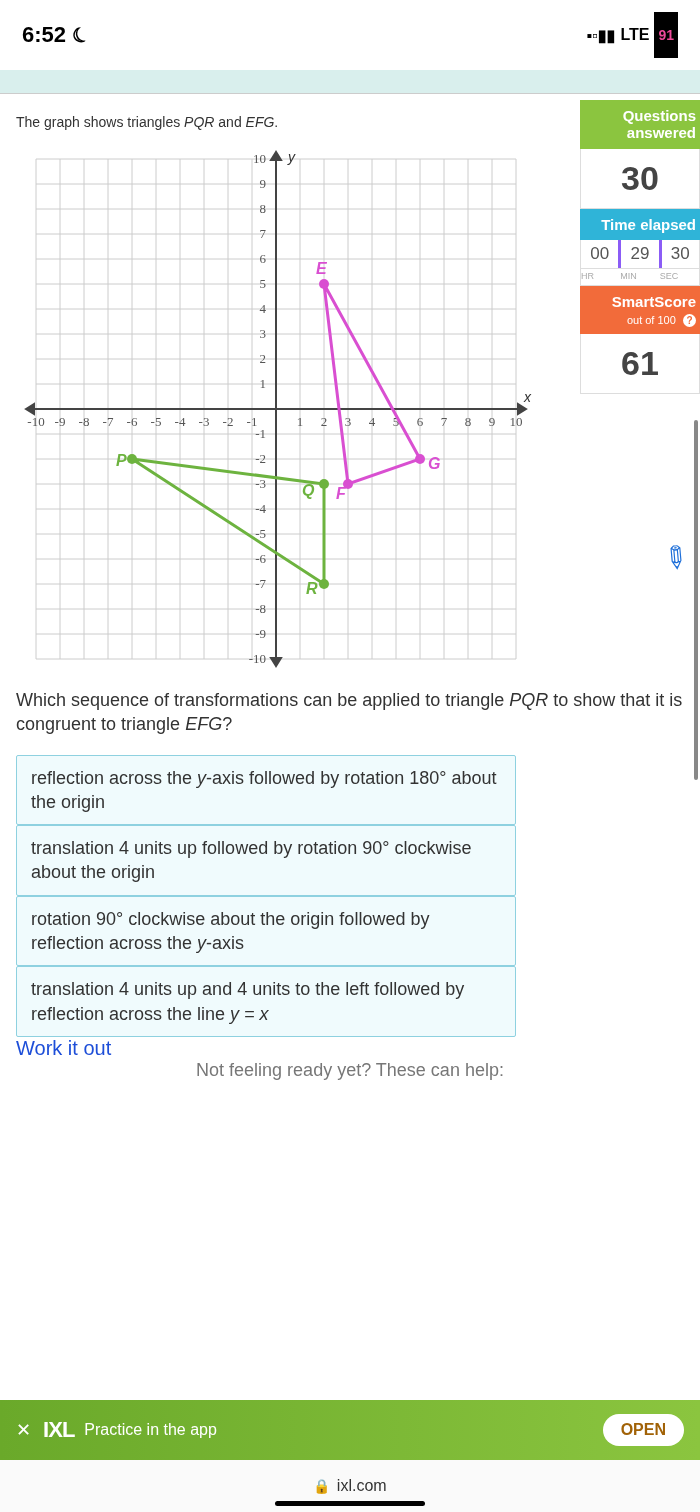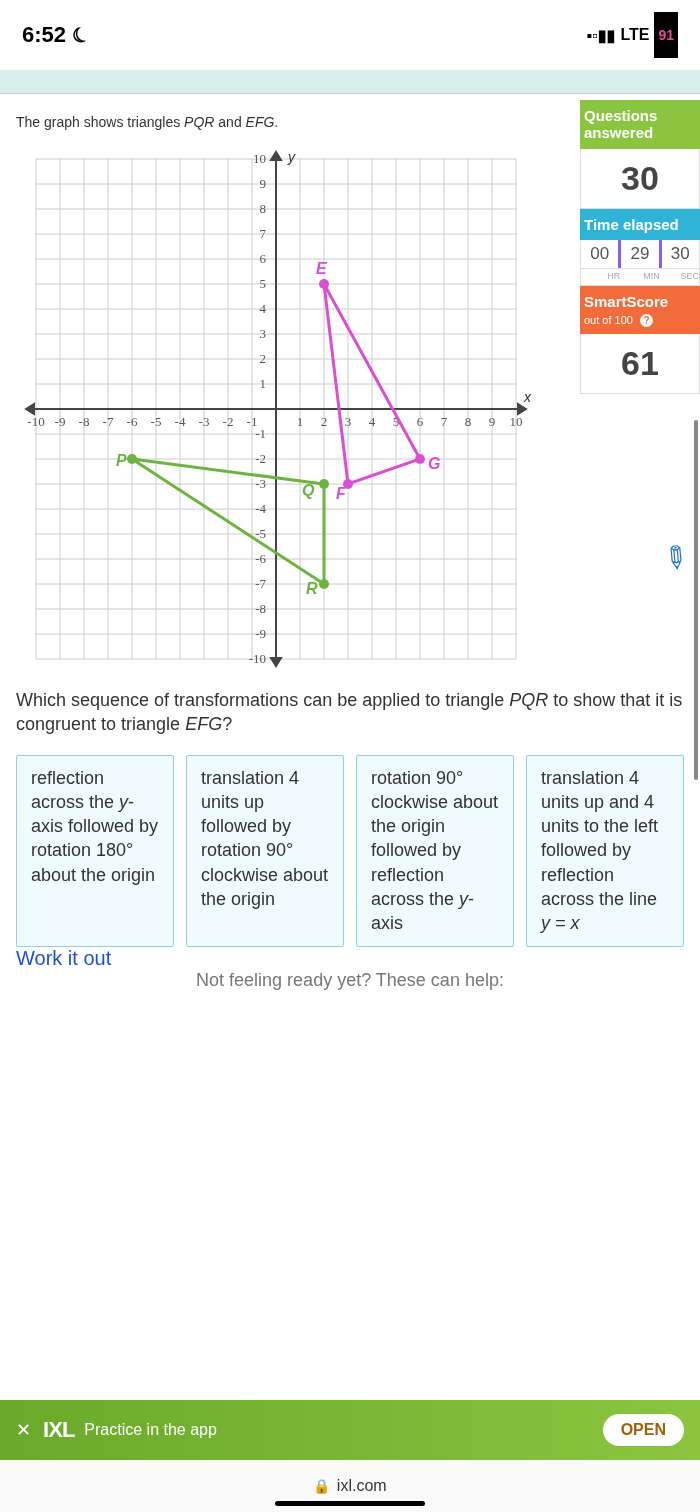--- a/index.html
+++ b/index.html
@@ -16,41 +16,41 @@
 
 .prompt-text { font-family: Verdana, Arial, sans-serif; font-size: 14px; color: #333; margin-bottom: 14px; }
 .prompt-text .it { font-style: italic; }
 
 .graph-wrap { width: 520px; height: 530px; display: flex; align-items: center; justify-content: center; }
 .graph-wrap svg { width: 100%; height: 100%; }
 
 .question-text { font-family: Verdana, Arial, sans-serif; font-size: 18px; color: #333; margin: 14px 0 18px 0; line-height: 1.35; }
 .question-text .it { font-style: italic; }
 
-.choices { display: flex; flex-direction: row; gap: 12px; }
+.choices { display: flex; flex-direction: column; gap: 0; }
 .choice { border: 1px solid #8ed1e0; background: #f0fbfd; border-radius: 2px; padding: 10px 14px; font-family: Verdana, Arial, sans-serif; font-size: 18px; color: #333; line-height: 1.35; width: 500px; }
 .choice .it { font-style: italic; }
 
 .submit-btn { margin-top: 28px; background: linear-gradient(#8bc53f,#6aa92a); color: #fff; border: none; border-radius: 4px; padding: 11px 30px; font-family: Verdana, Arial, sans-serif; font-size: 18px; cursor: pointer; }
 
 .work-it { text-align: left; font-family: Verdana, Arial, sans-serif; font-size: 20px; color: #1d4ed8; }
 .not-ready { text-align: center; font-family: Verdana, Arial, sans-serif; font-size: 18px; color: #777; }
 
 
 .side-panel { position: absolute; right: 0; top: 100px; width: 120px; display: flex; flex-direction: column; }
-.side-box-h { color: #fff; font-family: Verdana, Arial, sans-serif; font-size: 15px; text-align: left; padding: 7px 4px; line-height: 1.15; font-weight: 600; }
+.side-box-h { color: #fff; font-family: Verdana, Arial, sans-serif; font-size: 15px; text-align: right; padding: 7px 4px; line-height: 1.15; font-weight: 600; }
 .green-h { background: #8bc53f; }
 .blue-h { background: #2fb4d8; }
 .orange-h { background: #f26b3a; }
 .side-num { background: #fff; border: 1px solid #ddd; border-top: none; text-align: center; font-family: Verdana, Arial, sans-serif; font-size: 34px; font-weight: 700; color: #444; padding: 10px 0; }
 .time-row { display: flex; border: 1px solid #ddd; border-top: none; }
 .time-cell { flex: 1; text-align: center; font-family: Verdana, Arial, sans-serif; font-size: 17px; color: #555; padding: 4px 0; border-right: 3px solid #8b5cf6; background: #fff; }
 .time-cell:last-child { border-right: none; }
 .time-lab-row { display: flex; border: 1px solid #ddd; border-top: none; }
-.time-lab { flex: 1; text-align: right; font-family: Verdana, Arial, sans-serif; font-size: 9px; color: #aaa; padding: 2px 0 4px 0; background: #fff; }
+.time-lab { flex: 1; text-align: left; font-family: Verdana, Arial, sans-serif; font-size: 9px; color: #aaa; padding: 2px 0 4px 0; background: #fff; }
 .q-icon { width: 13px; height: 13px; border-radius: 50%; background: #fff; color: #f26b3a; display: inline-flex; align-items: center; justify-content: center; font-size: 10px; font-weight: bold; margin-left: 3px; }
 
 .pencil { position: absolute; right: 12px; top: 540px; color: #1e6fd9; font-size: 30px; transform: rotate(40deg); }
 
 
 .banner { position: absolute; left: 0; right: 0; bottom: 52px; height: 60px; background: linear-gradient(90deg,#6aa92a,#8bc53f); display: flex; align-items: center; padding: 0 16px; }
 .banner .x { color: #fff; font-size: 18px; margin-right: 12px; }
 .banner .logo { color: #fff; font-weight: 800; font-size: 22px; letter-spacing: -1px; margin-right: 10px; }
 .banner .btxt { color: #fff; font-family: Verdana, Arial, sans-serif; font-size: 16px; }
 .banner .open-btn { margin-left: auto; background: #fff; color: #a16207; border-radius: 18px; padding: 7px 18px; font-family: Liberation Sans, sans-serif; font-size: 16px; font-weight: 700; }

